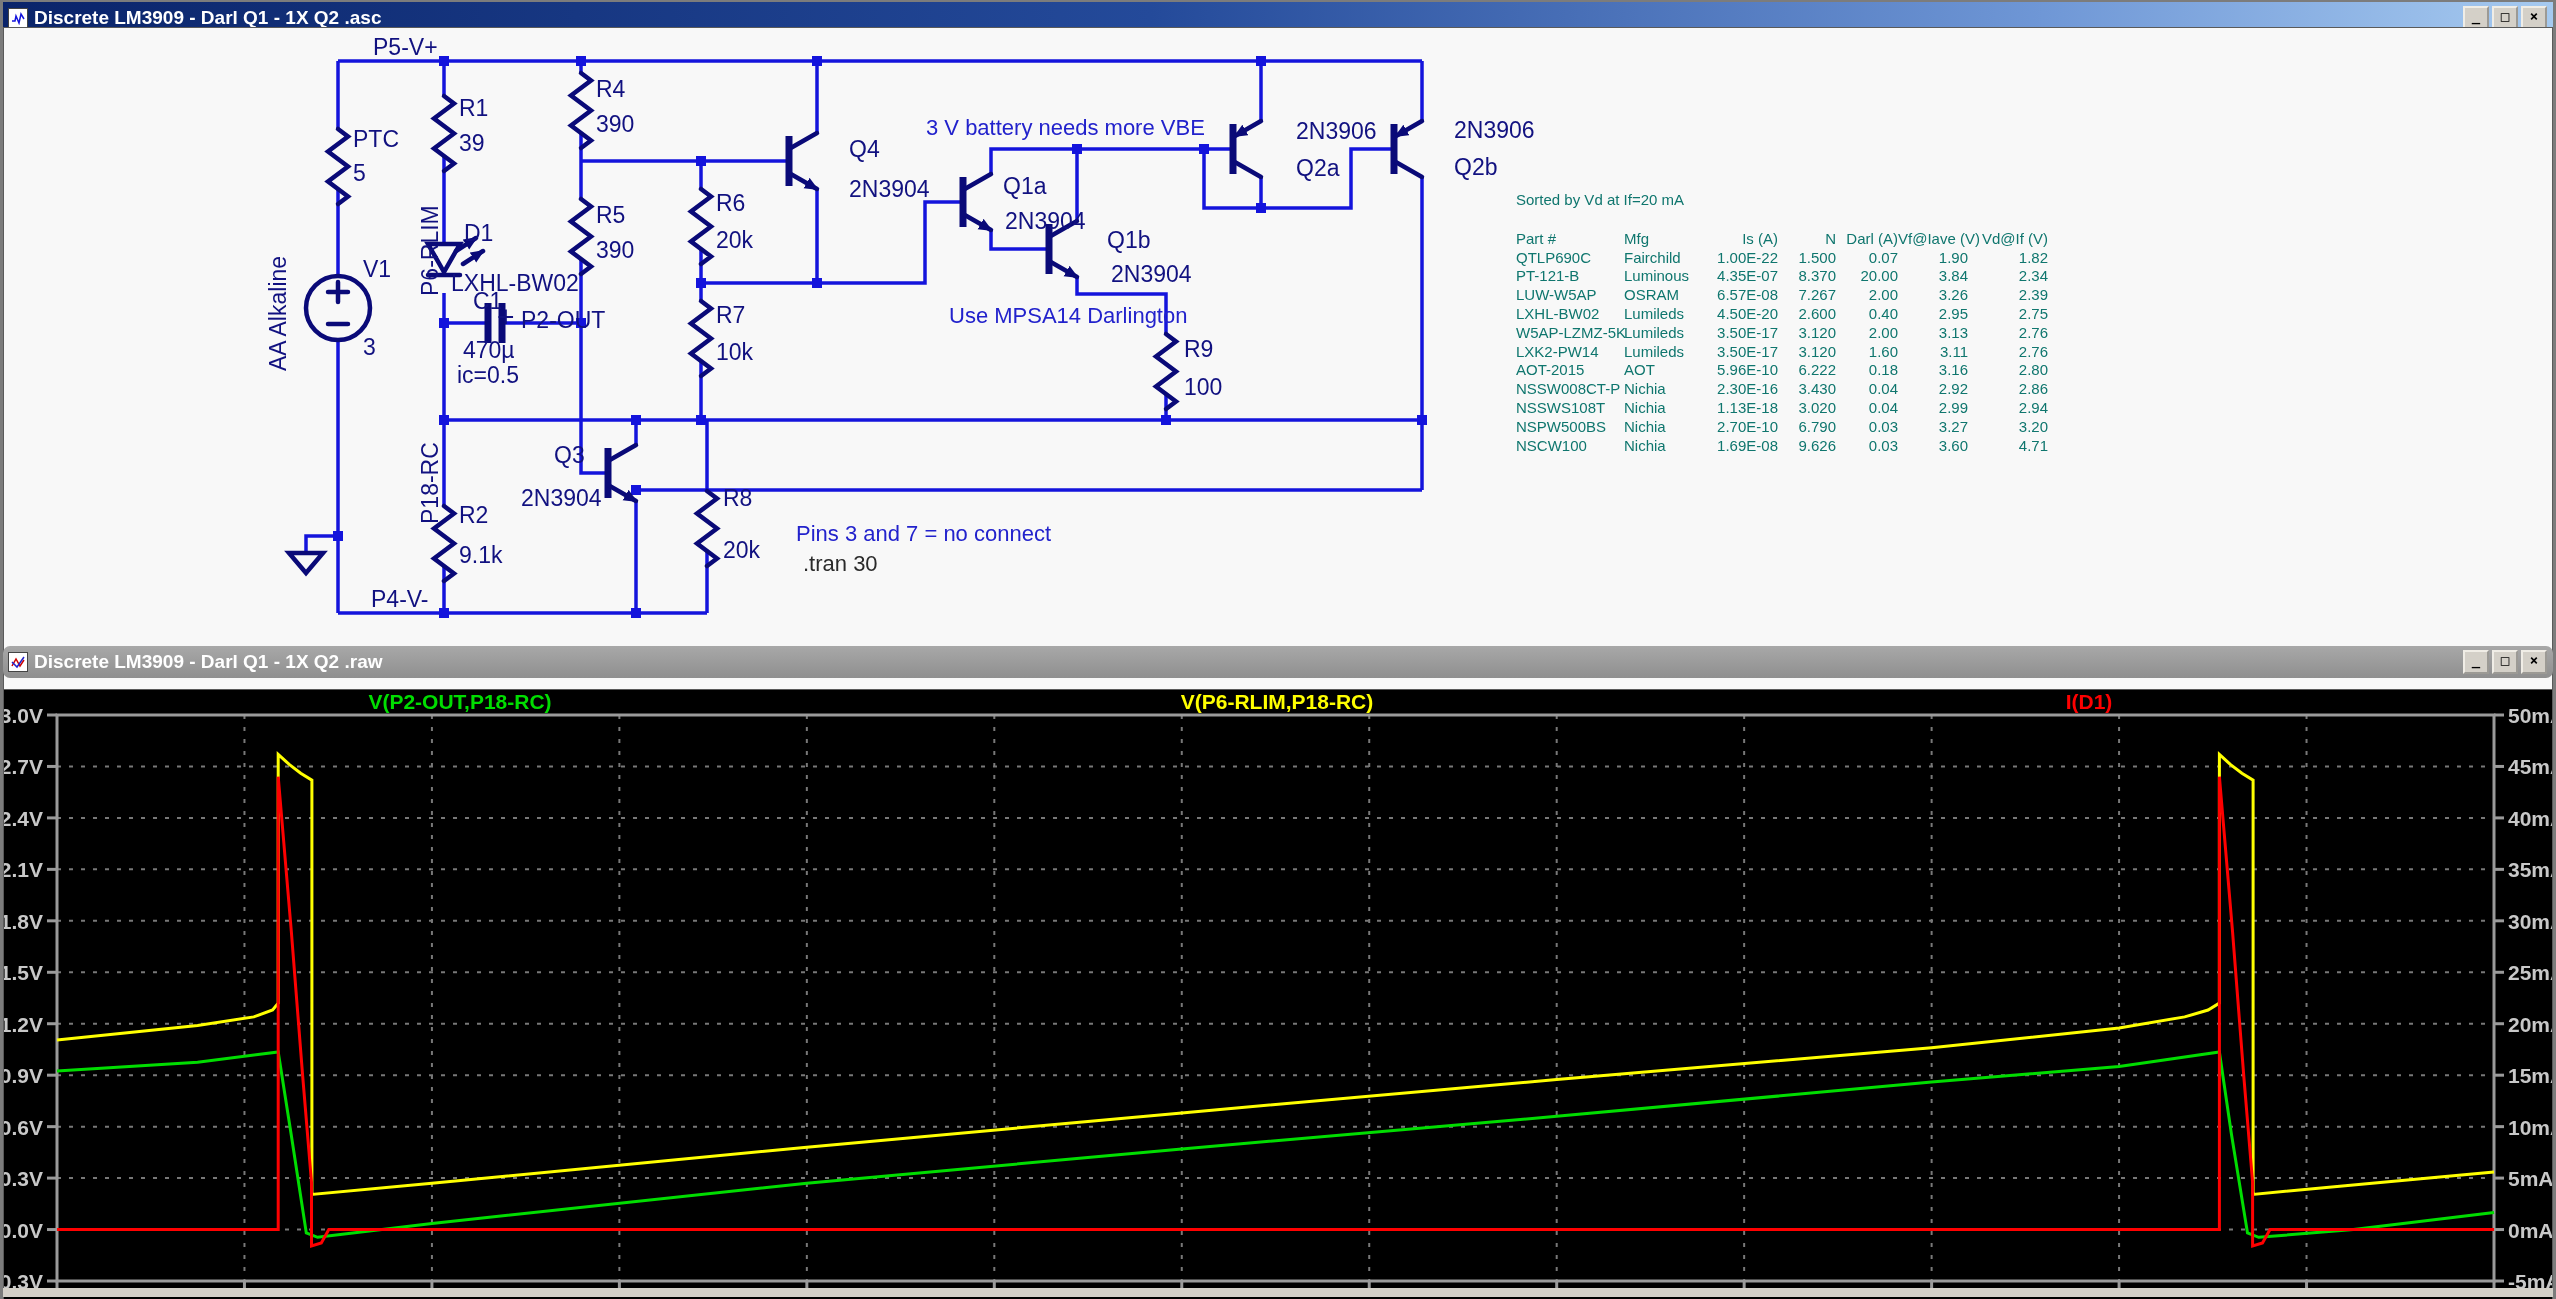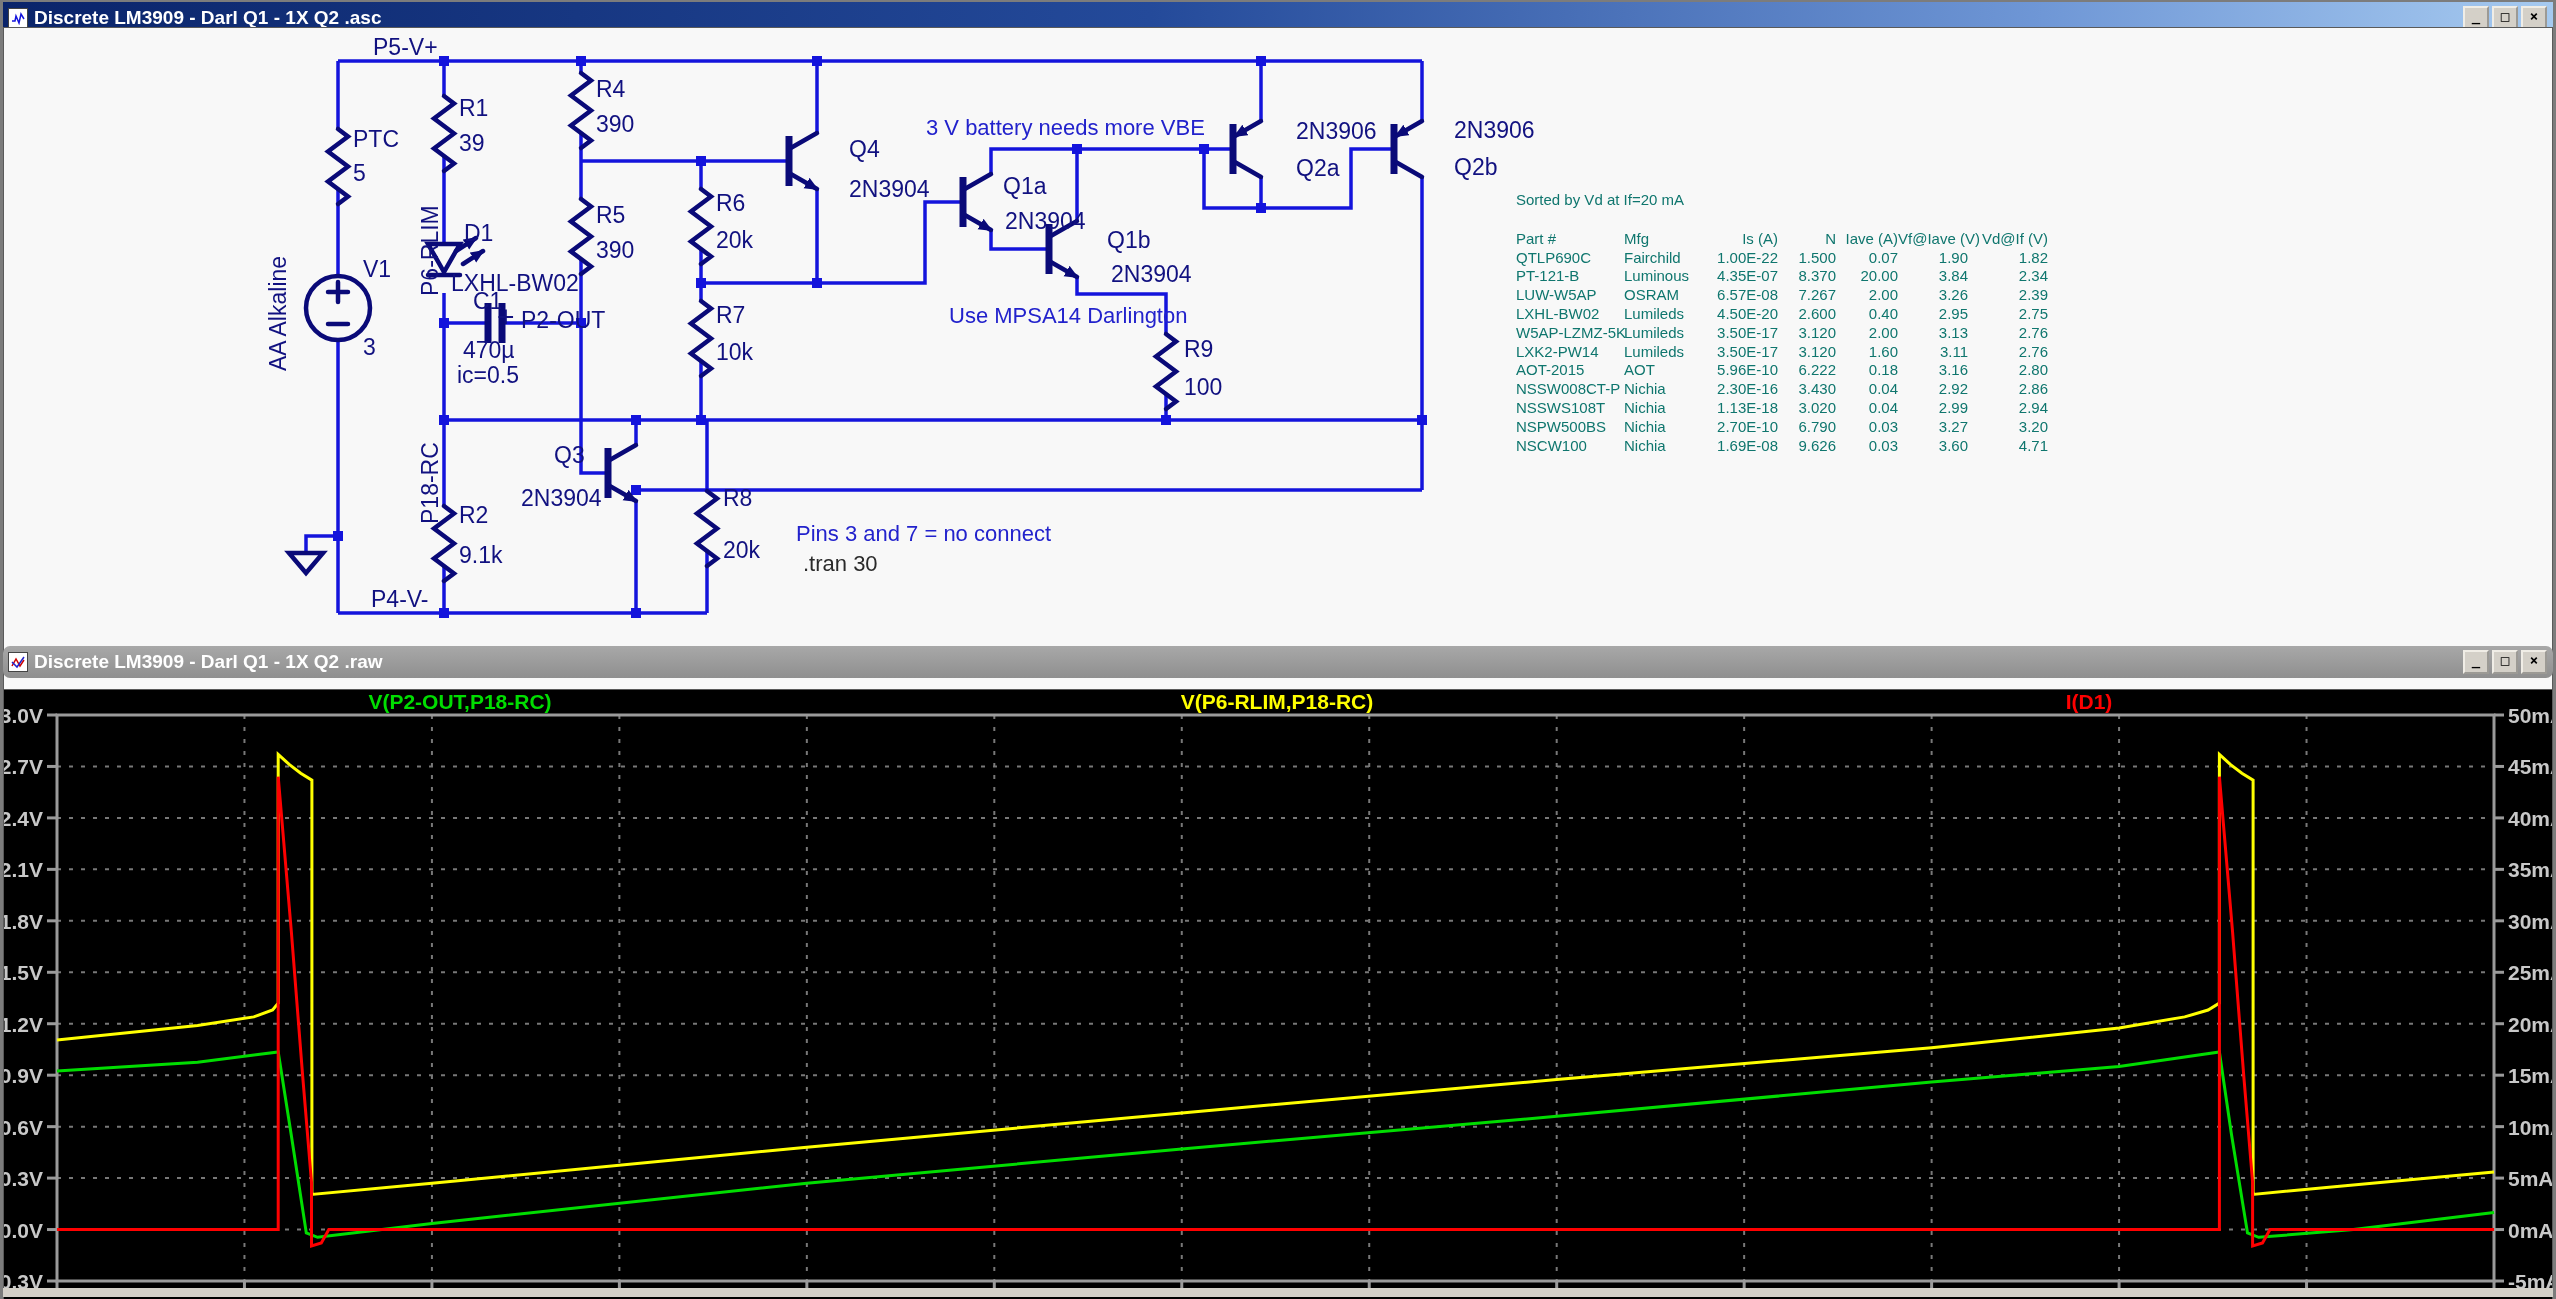--- a/index.html
+++ b/index.html
@@ -277,21 +277,21 @@
 
     
     <div id="led-table">
       <div id="led-caption">Sorted by Vd at If=20 mA</div>
       <div id="led-rows">
           <div class="trow hdr">
             <div class="tc c0">Part #</div>
             <div class="tc c1">Mfg</div>
             <div class="tc c2">Is (A)</div>
             <div class="tc c3">N</div>
-            <div class="tc c4">Iave (A)</div>
+            <div class="tc c4">Darl (A)</div>
             <div class="tc c5">Vf@Iave (V)</div>
             <div class="tc c6">Vd@If (V)</div>
           </div>
           <div class="trow">
             <div class="tc c0">QTLP690C</div>
             <div class="tc c1">Fairchild</div>
             <div class="tc c2">1.00E-22</div>
             <div class="tc c3">1.500</div>
             <div class="tc c4">0.07</div>
             <div class="tc c5">1.90</div>

